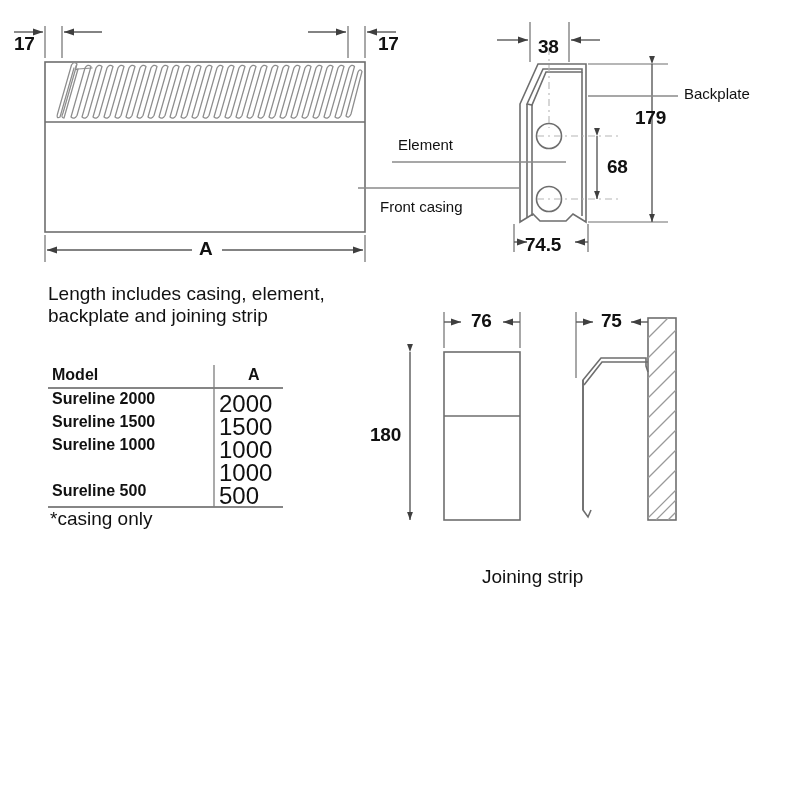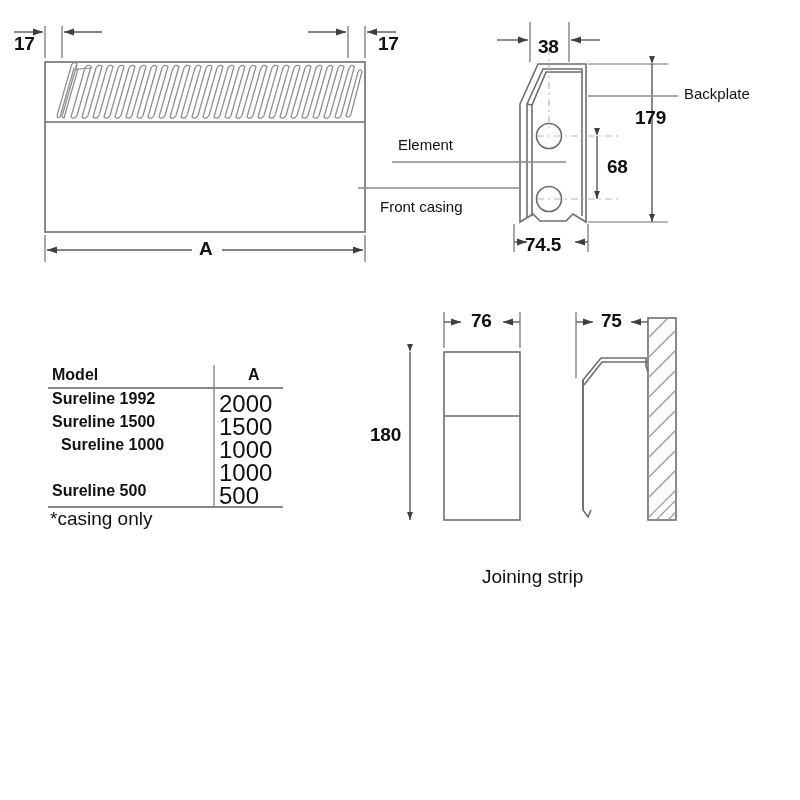--- a/index.html
+++ b/index.html
@@ -277,31 +277,33 @@
 
   <div class="txt dimtxt" style="left:538px; top:36px;">38</div>
   <div class="txt dimtxt" style="left:525px; top:234px;">74.5</div>
   <div class="txt dimtxt" style="left:635px; top:107px;">179</div>
   <div class="txt dimtxt" style="left:607px; top:156px;">68</div>
 
   <div class="txt labeltxt" style="left:684px; top:85px;">Backplate</div>
   <div class="txt labeltxt" style="left:398px; top:136px;">Element</div>
   <div class="txt labeltxt" style="left:380px; top:198px;">Front casing</div>
 
+  <div class="txt notetxt" style="left:48px; top:283px;">Length includes casing, element,
+backplate and joining strip</div>
 
   <div class="txt tbltxt" style="left:52px; top:366px;">Model</div>
   <div class="txt tbltxt" style="left:248px; top:366px;">A</div>
 
-  <div class="txt tbltxt" style="left:52px; top:390px;">Sureline 1992</div>
+  <div class="txt tbltxt" style="left:52px; top:390px;">Sureline 2000</div>
   <div class="txt tblnum" style="left:219px; top:390px;">2000</div>
 
   <div class="txt tbltxt" style="left:52px; top:413px;">Sureline 1500</div>
   <div class="txt tblnum" style="left:219px; top:413px;">1500</div>
 
-  <div class="txt tbltxt" style="left:52px; top:436px;margin-left:9px;">Sureline 1000</div>
+  <div class="txt tbltxt" style="left:52px; top:436px;">Sureline 1000</div>
   <div class="txt tblnum" style="left:219px; top:436px;">1000</div>
 
   <div class="txt tblnum" style="left:219px; top:459px;">1000</div>
 
   <div class="txt tbltxt" style="left:52px; top:482px;">Sureline 500</div>
   <div class="txt tblnum" style="left:219px; top:482px;">500</div>
 
   <div class="txt notetxt" style="left:50px; top:508px;">*casing only</div>
 
   <div class="txt dimtxt" style="left:471px; top:310px;">76</div>

